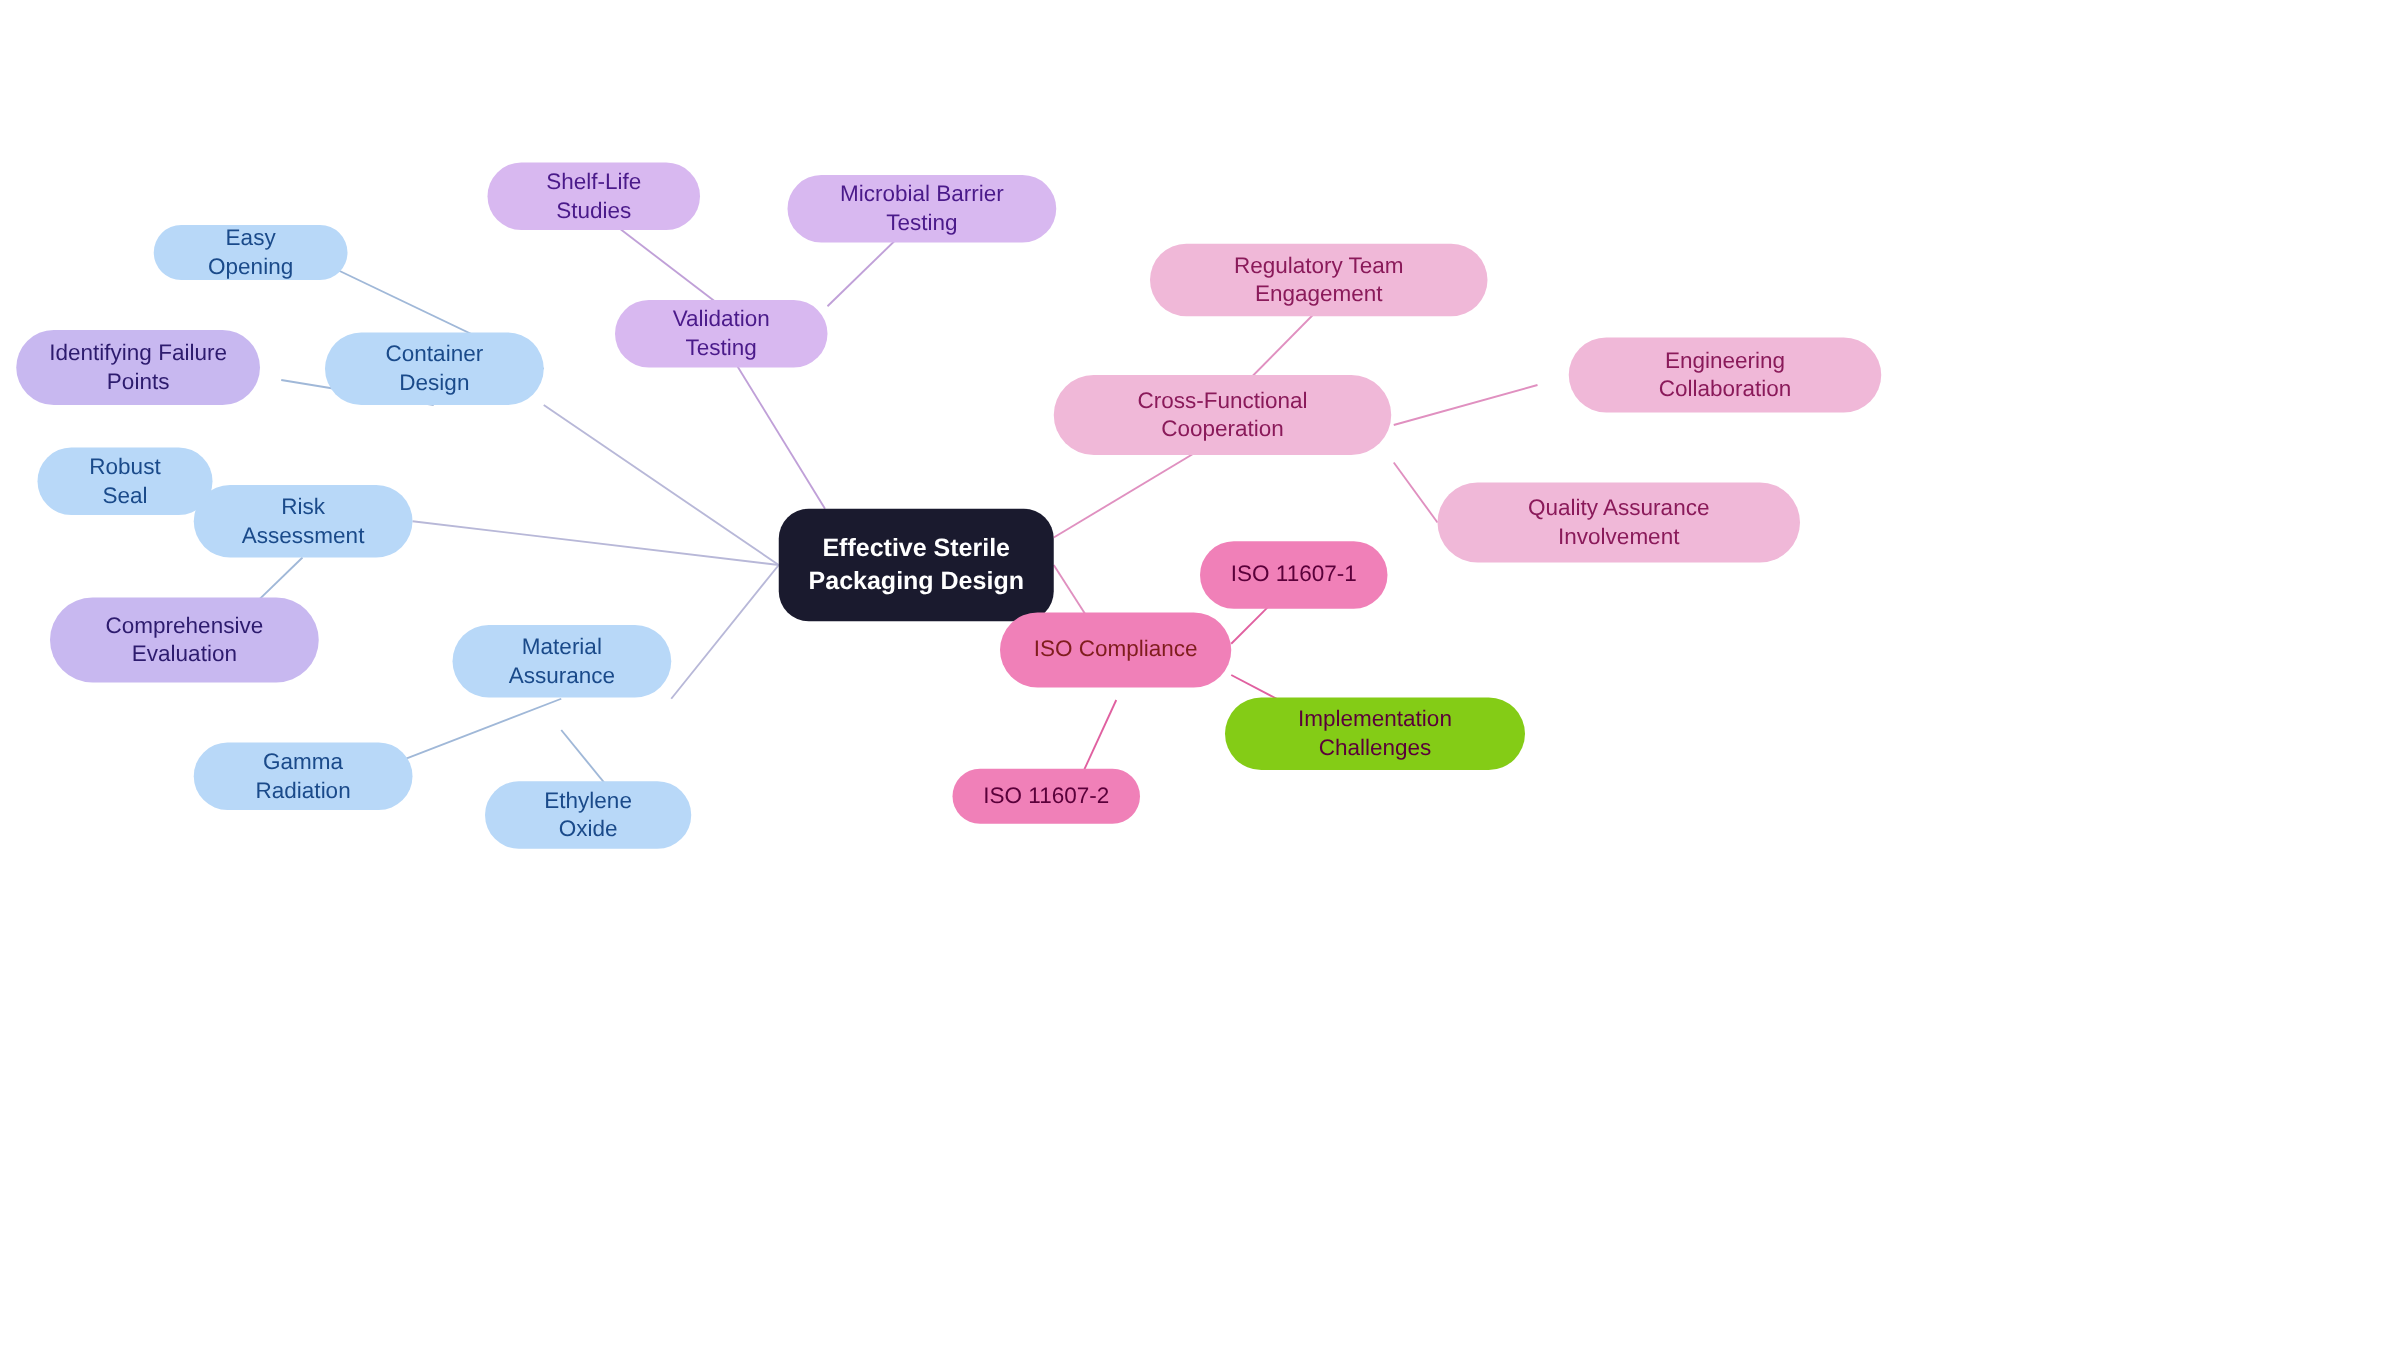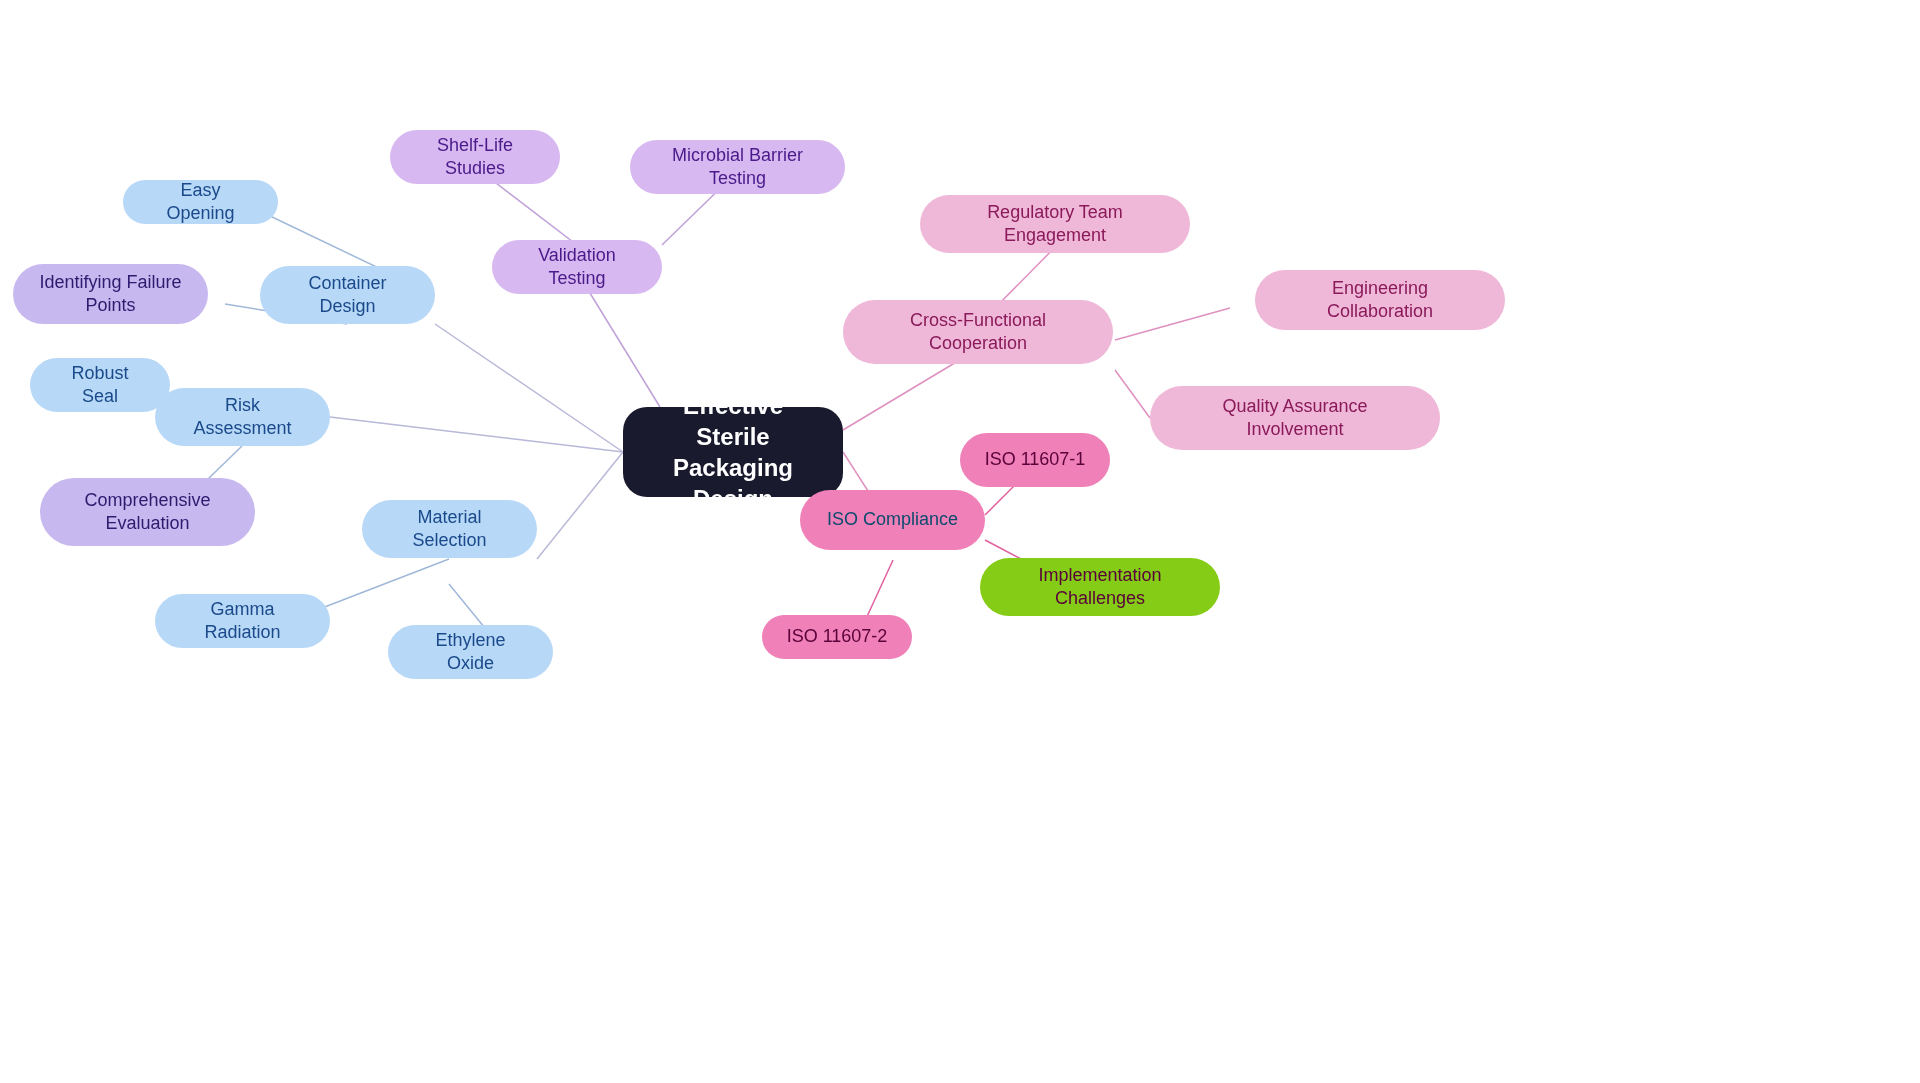--- a/index.html
+++ b/index.html
@@ -30,21 +30,21 @@
       padding: 22px 22px;
       font-size: 18px;
       font-weight: 500;
       line-height: 1.3;
       cursor: default;
     }
     .node-center {
       background: #1a1a2e;
       color: #ffffff;
       border-radius: 24px;
-      font-size: 24px;
+      font-size: 20px;
       font-weight: 600;
       width: 220px;
       height: 90px;
     }
     .node-purple-light {
       background: #c8b8f0;
       color: #2d1b6e;
     }
     .node-blue-light {
       background: #b8d8f8;
@@ -108,21 +108,21 @@
 
   <line x1="985" y1="540" x2="1088" y2="594" stroke="#e060a0" stroke-width="1.5"></line>
 </svg>
 
 <div class="node node-center" style="left:623px; top:407px; width:220px; height:90px;">Effective Sterile Packaging Design</div>
 
 <div class="node node-blue-light" style="left:260px; top:266px; width:175px; height:58px;">Container Design</div>
 
 <div class="node node-blue-light" style="left:155px; top:388px; width:175px; height:58px;">Risk Assessment</div>
 
-<div class="node node-blue-light" style="left:362px; top:500px; width:175px; height:58px;">Material Selection</div>
+<div class="node node-blue-light" style="left:362px; top:500px; width:175px; height:58px;">Material Assurance</div>
 
 <div class="node node-blue-light" style="left:123px; top:180px; width:155px; height:42px;">Easy Opening</div>
 
 <div class="node node-purple-light" style="left:13px; top:264px; width:195px; height:60px;">Identifying Failure Points</div>
 
 <div class="node node-blue-light" style="left:30px; top:358px; width:140px; height:54px;">Robust Seal</div>
 
 <div class="node node-purple-light" style="left:40px; top:478px; width:215px; height:68px;">Comprehensive Evaluation</div>
 
 <div class="node node-blue-light" style="left:155px; top:594px; width:175px; height:54px;">Gamma Radiation</div>
@@ -130,21 +130,21 @@
 <div class="node node-blue-light" style="left:388px; top:625px; width:165px; height:54px;">Ethylene Oxide</div>
 
 <div class="node node-violet" style="left:390px; top:130px; width:170px; height:54px;">Shelf-Life Studies</div>
 
 <div class="node node-violet" style="left:492px; top:240px; width:170px; height:54px;">Validation Testing</div>
 
 <div class="node node-violet" style="left:630px; top:140px; width:215px; height:54px;">Microbial Barrier Testing</div>
 
 <div class="node node-pink-light" style="left:843px; top:300px; width:270px; height:64px;">Cross-Functional Cooperation</div>
 
-<div class="node node-pink-medium" style="left:800px; top:490px; width:185px; height:60px; background:#f080b8; color:#0c4a6e;">ISO Compliance</div>
+<div class="node node-pink-medium" style="left:800px; top:490px; width:185px; height:60px; background:#f080b8; color:#7f1d1d;">ISO Compliance</div>
 
 <div class="node node-pink-light" style="left:920px; top:195px; width:270px; height:58px;">Regulatory Team Engagement</div>
 
 <div class="node node-pink-light" style="left:1255px; top:270px; width:250px; height:60px;">Engineering Collaboration</div>
 
 <div class="node node-pink-light" style="left:1150px; top:386px; width:290px; height:64px;">Quality Assurance Involvement</div>
 
 <div class="node node-pink-medium" style="left:960px; top:433px; width:150px; height:54px; background:#f080b8; color:#5a003a;">ISO 11607-1</div>
 
 <div class="node node-pink-medium" style="left:762px; top:615px; width:150px; height:38px; background:#f080b8; color:#5a003a;">ISO 11607-2</div>

